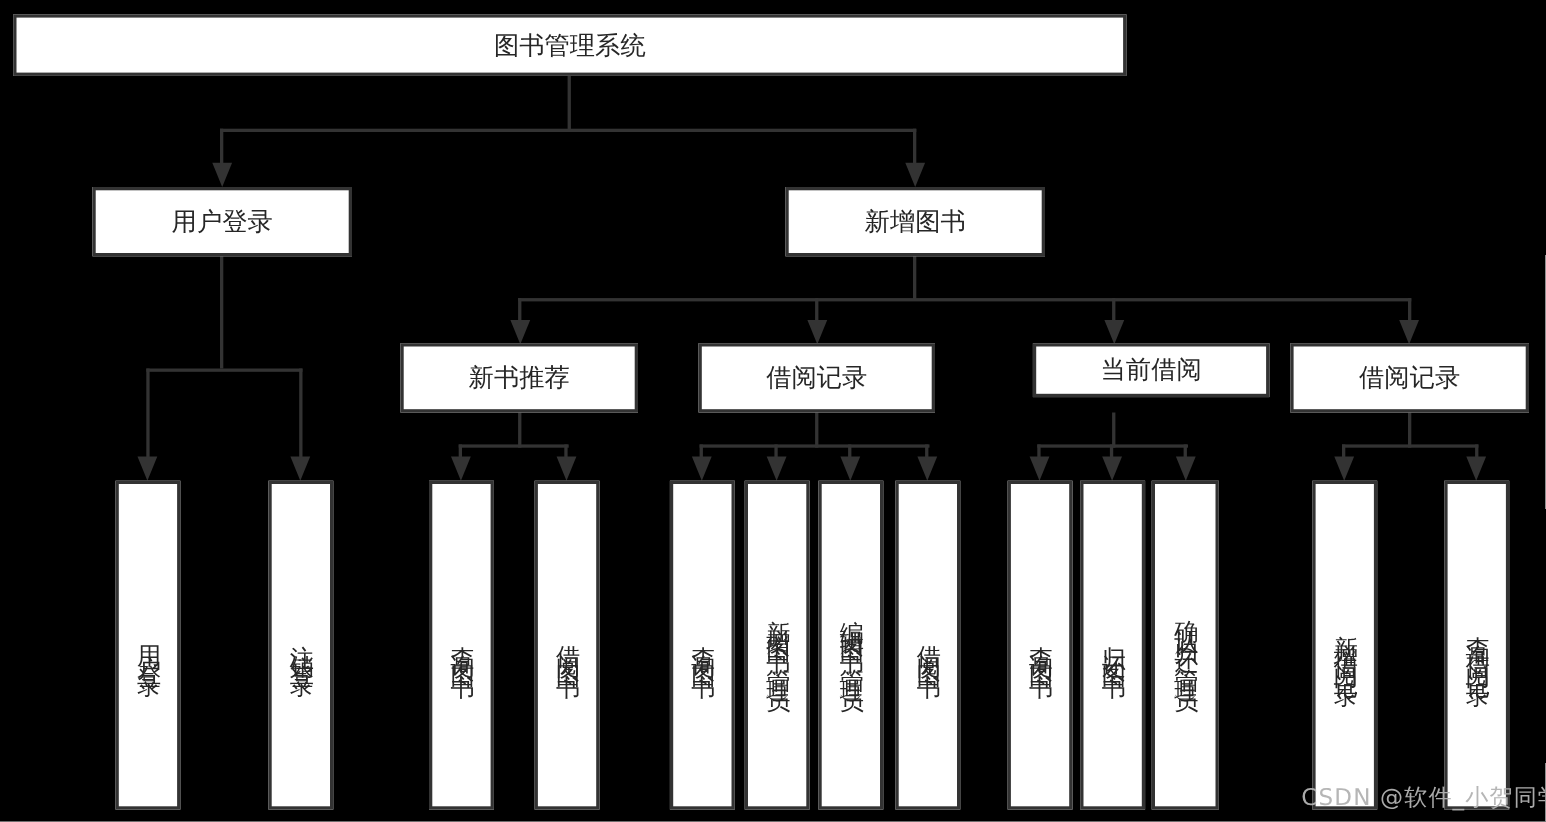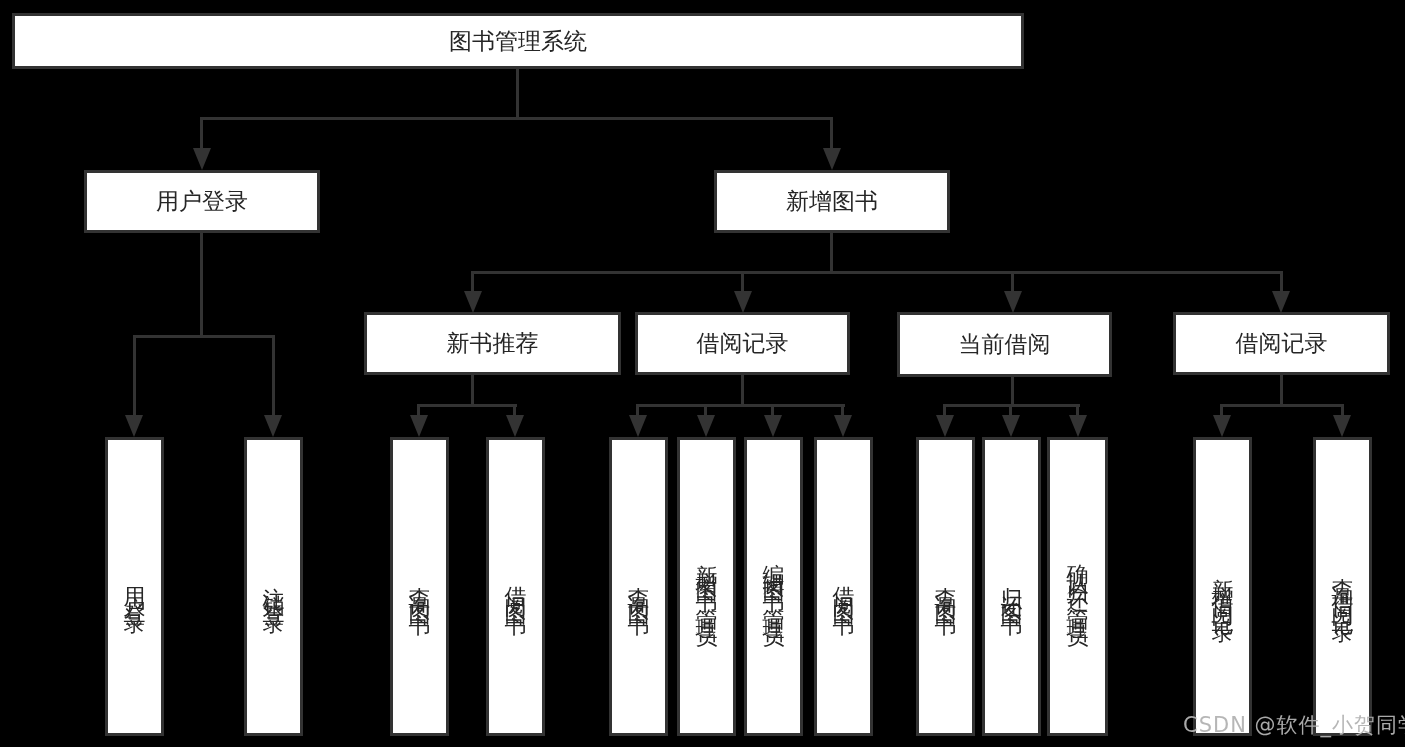--- a/index.html
+++ b/index.html
@@ -54,27 +54,27 @@
     <span class="lbl">图书管理系统</span>
   </div>
 
   <div class="box" style="left:84px;top:170px;width:236px;height:63px">
     <span class="lbl">用户登录</span>
   </div>
   <div class="box" style="left:714px;top:170px;width:236px;height:63px">
     <span class="lbl">新增图书</span>
   </div>
 
-  <div class="box" style="left:364px;top:312px;width:257px;height:63px">
+  <div class="box" style="left:364px;top:312px;width:216px;height:63px">
     <span class="lbl">新书推荐</span>
   </div>
   <div class="box" style="left:635px;top:312px;width:215px;height:63px">
     <span class="lbl">借阅记录</span>
   </div>
-  <div class="box" style="left:897px;top:312px;width:215px;height:65px">
+  <div class="box" style="left:939px;top:312px;width:215px;height:49px">
     <span class="lbl">当前借阅</span>
   </div>
   <div class="box" style="left:1173px;top:312px;width:217px;height:63px">
     <span class="lbl">借阅记录</span>
   </div>
 
   <div class="box vbox" style="left:105px;top:437px;width:59px;height:299px">
     <span class="lbl">用户登录</span>
   </div>
   <div class="box vbox" style="left:244px;top:437px;width:59px;height:299px">

